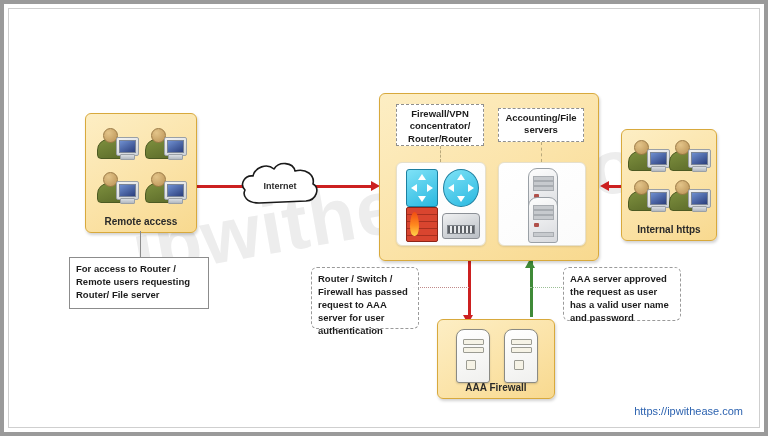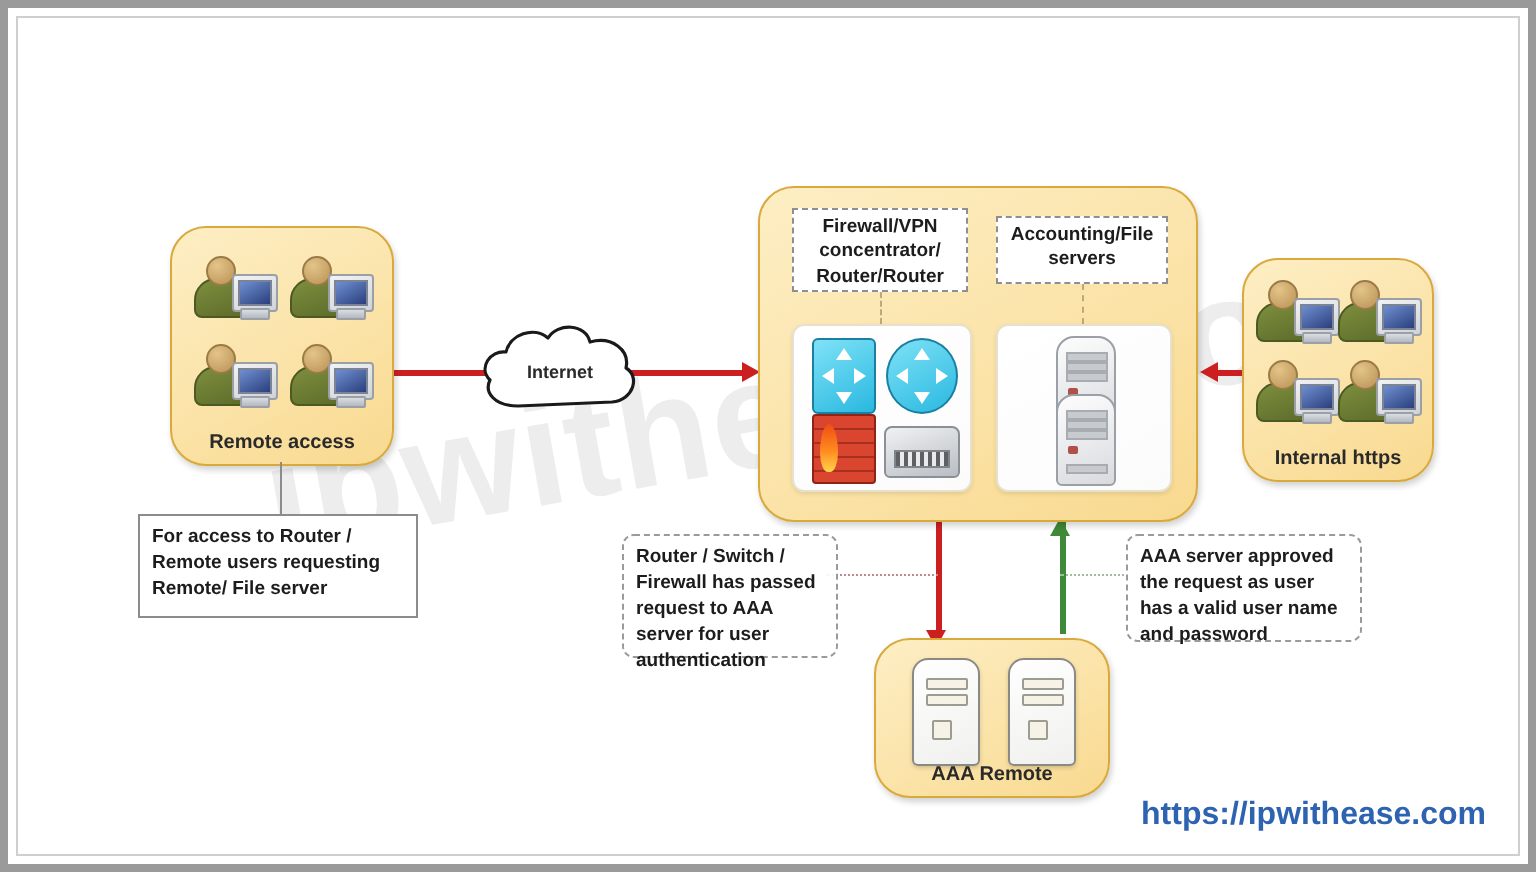--- a/index.html
+++ b/index.html
@@ -53,21 +53,21 @@
     font-weight:bold;
     letter-spacing:.2px;
     white-space:nowrap;
   }
 
   
   .orange-box{
     position:absolute;
     background:linear-gradient(150deg,#fdeec4 0%,#fbe3a8 55%,#f8d98f 100%);
     border:1.5px solid #d8a93c;
-    border-radius:18px;
+    border-radius:6px;
     box-shadow:1px 2px 3px rgba(0,0,0,.18);
     z-index:4;
   }
   .box-caption{
     position:absolute;left:0;right:0;bottom:5px;
     text-align:center;
     font-size:10px;font-weight:bold;color:#2a2a2a;
   }
 
   
@@ -239,21 +239,21 @@
     background:#f6f3e6;border:1px solid #9c9c93;border-radius:1px;
   }
   .aaa-server .sq{
     position:absolute;left:9px;width:8px;height:8px;
     background:#f6f3e6;border:1px solid #9c9c93;border-radius:1px;
   }
 
   
   .footer-url{
     position:absolute;right:16px;bottom:10px;
-    font-size:16px;color:#2d63b0;font-weight:bold;
+    font-size:11px;color:#2d63b0;font-weight:normal;
     z-index:7;
   }
 </style>
 </head>
 <body>
 
 <div id="canvas">
   <div id="inner-frame">
 
     <div class="watermark">ipwithease.com</div>
@@ -293,21 +293,21 @@
           <div class="stand"></div>
       </div>
       <div class="box-caption">Remote access</div>
     </div>
 
     <div class="leader leader-v" style="left:131px;top:222px;height:26px;"></div>
 
     <div class="callout" style="left:60px;top:248px;width:140px;height:52px;">
       <div>For access to Router /</div>
       <div>Remote users requesting</div>
-      <div>Remote/ File server</div>
+      <div>Router/ File server</div>
     </div>
 
     <div class="line line-h" style="left:186px;top:176px;width:50px;"></div>
 
     <div class="cloud-wrap" style="left:228px;top:150px;width:86px;height:54px;">
       <svg width="86" height="54" viewBox="0 0 86 54">
         <path d="M22 44 C10 44 5 37 8 31 C2 25 8 16 16 17 C18 8 30 4 37 10
                  C42 2 56 3 58 12 C69 9 78 16 76 25 C83 29 80 41 69 42 Z" fill="#ffffff" stroke="#1a1a1a" stroke-width="1.6" stroke-linejoin="round"></path>
       </svg>
       <div class="cloud-label">Internet</div>
@@ -441,19 +441,19 @@
       <div class="aaa-server" style="left:18px;top:9px;">
         <div class="bar" style="top:9px;"></div>
         <div class="bar" style="top:17px;"></div>
         <div class="sq" style="top:30px;"></div>
       </div>
       <div class="aaa-server" style="left:66px;top:9px;">
         <div class="bar" style="top:9px;"></div>
         <div class="bar" style="top:17px;"></div>
         <div class="sq" style="top:30px;"></div>
       </div>
-      <div class="box-caption">AAA Remote</div>
+      <div class="box-caption">AAA Firewall</div>
     </div>
 
     <div class="footer-url">https://ipwithease.com</div>
 
   </div>
 </div>
 
 </body></html>

